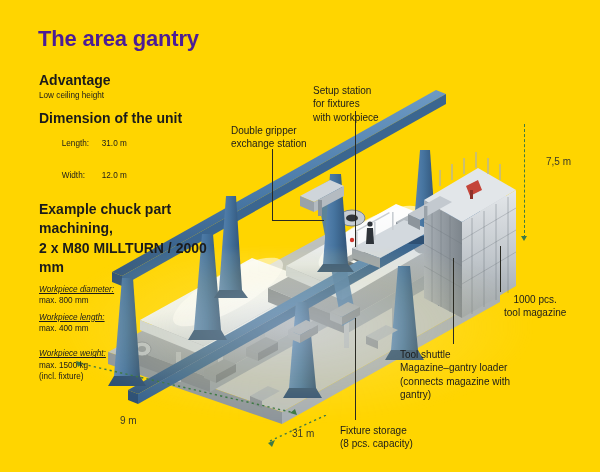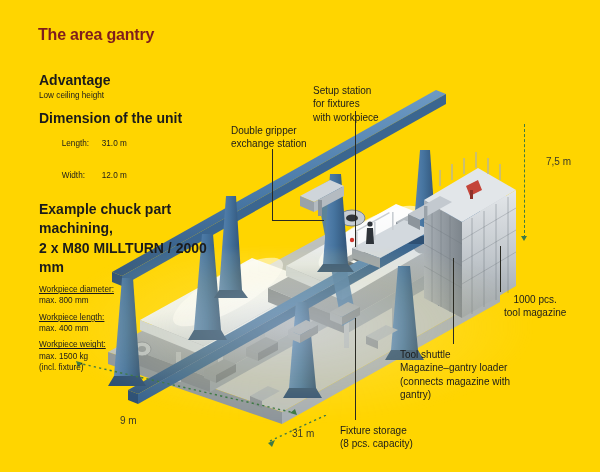--- a/index.html
+++ b/index.html
@@ -13,38 +13,38 @@
     width: 600px; height: 472px;
     background: #FFD500;
     color: #231f20;
     overflow: hidden;
   }
 
   
   #title {
     position: absolute;
     left: 38px; top: 26px;
-    font-size: 16px;
+    font-size: 22px;
     font-weight: bold;
     letter-spacing: -0.2px;
-    color: #7f1d1d;
+    color: #4c1d95;
   }
 
   
   #specs {
     position: absolute;
     left: 39px; top: 71px;
     width: 180px;
     font-size: 8.2px;
     line-height: 1.38;
     color: #1b1b1b;
   }
   .spec-group { margin-bottom: 7px; }
   .spec-head { font-weight: bold; font-size: 14px; }
-  .spec-head-ul { font-weight: normal; text-decoration: underline; }
+  .spec-head-ul { font-weight: normal; text-decoration: underline; font-style: italic; }
   .spec-line { white-space: pre; }
   .sp-key { display: inline-block; width: 40px; }
   .tight { line-height: 1.32; }
 
   
   .callout {
     position: absolute;
     font-size: 10px;
     line-height: 1.34;
     color: #1b1b1b;
@@ -429,21 +429,21 @@
     <div class="spec-group">
       <div class="spec-head">Example chuck part machining,</div>
       <div class="spec-head">2 x M80 MILLTURN / 2000 mm</div>
     </div>
 
     <div style="margin-bottom:5px">
       <div class="spec-head-ul">Workpiece diameter:</div>
       <div>max. 800 mm</div>
     </div>
 
-    <div style="margin-bottom:5px">
+    <div style="margin-bottom:14px">
       <div class="spec-head-ul">Workpiece length:</div>
       <div>max. 400 mm</div>
     </div>
 
     <div>
       <div class="spec-head-ul">Workpiece weight:</div>
       <div style="white-space:pre-line">max. 1500 kg
 (incl. fixture)</div>
     </div>
   </div>

